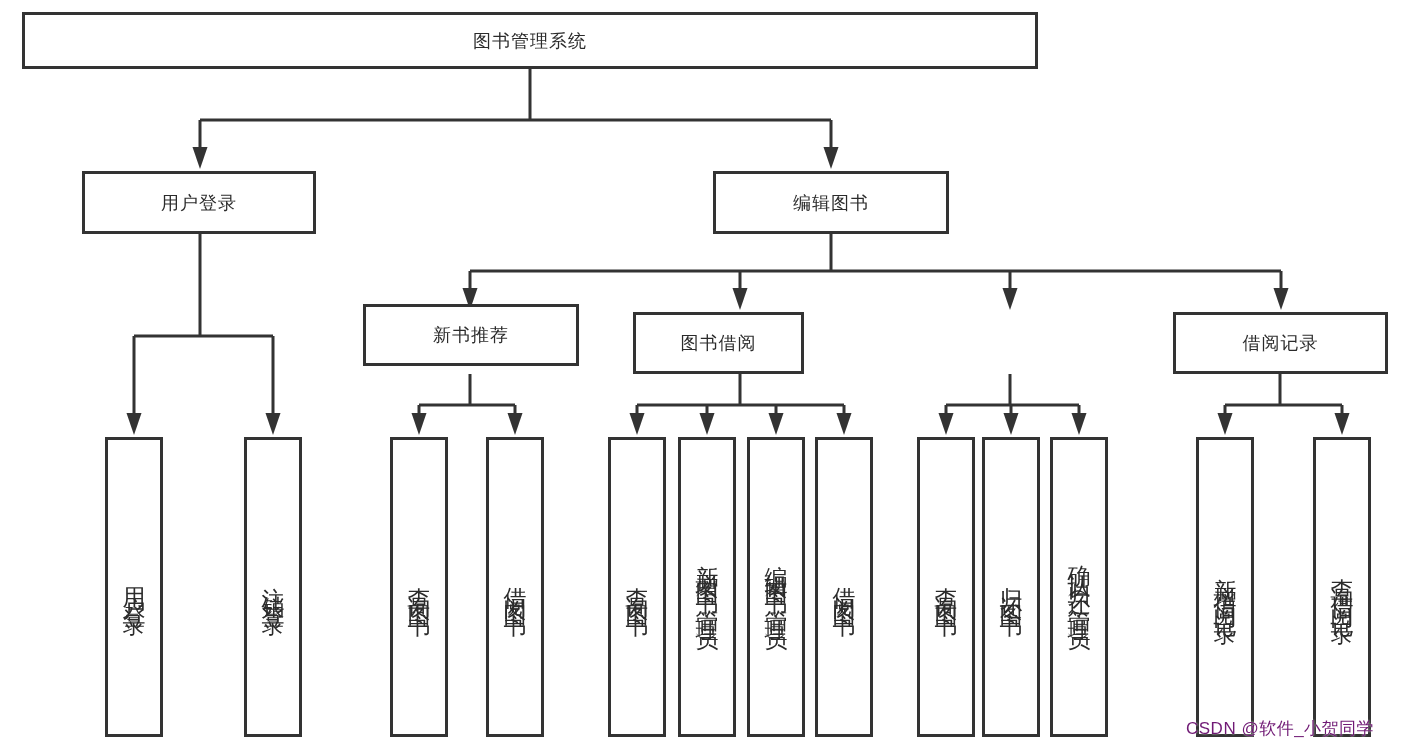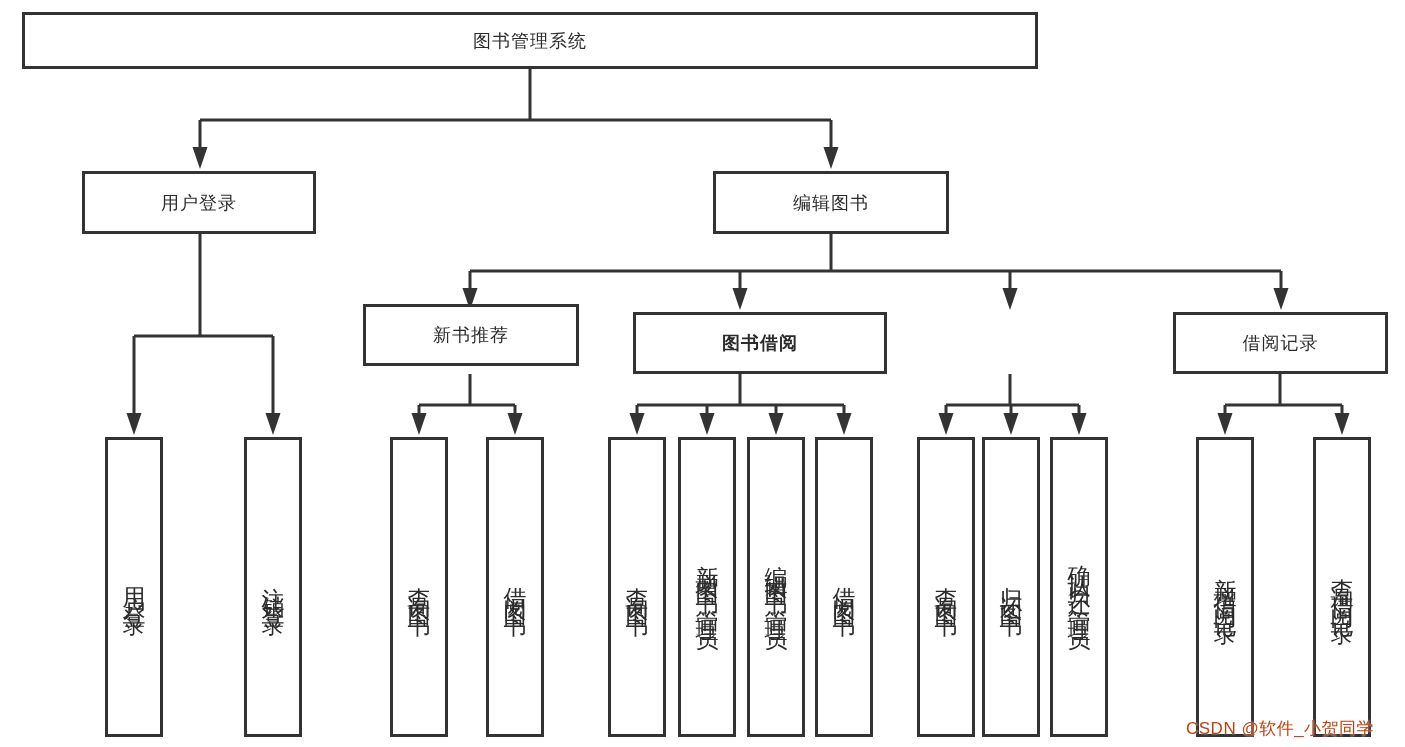--- a/index.html
+++ b/index.html
@@ -48,21 +48,21 @@
     line-height: 1;
     width: 58px;
     height: 300px;
     top: 437px;
   }
   .watermark {
     position: absolute;
     left: 1186px;
     top: 717px;
     font-size: 17px;
-    color: #c2410c;
+    color: #701a75;
     letter-spacing: 0.5px;
     white-space: nowrap;
     z-index: 2;
     text-shadow: 0 0 2px #ffffff;
   }
 </style>
 </head>
 <body>
 
 <div class="canvas">
@@ -106,21 +106,21 @@
       <polygon points="1334.5,413 1349.5,413 1342,435"></polygon>
     </g>
   </svg>
 
   <div class="node h" style="left:22px; top:12px; width:1016px; height:57px;">图书管理系统</div>
 
   <div class="node h" style="left:82px; top:171px; width:234px; height:63px;">用户登录</div>
   <div class="node h" style="left:713px; top:171px; width:236px; height:63px;">编辑图书</div>
 
   <div class="node h" style="left:363px; top:304px; width:216px; height:62px;">新书推荐</div>
-  <div class="node h" style="left:633px; top:312px; width:254px; height:62px;font-weight:bold;">图书借阅</div>
+  <div class="node h" style="left:633px; top:312px; width:171px; height:62px;">图书借阅</div>
   <div class="node h" style="left:1173px; top:312px; width:215px; height:62px;">借阅记录</div>
 
   <div class="node vert" style="left:105px;">用户登录</div>
   <div class="node vert" style="left:244px;">注销登录</div>
 
   <div class="node vert" style="left:390px;">查询图书</div>
   <div class="node vert" style="left:486px;">借阅图书</div>
 
   <div class="node vert" style="left:608px;">查询图书</div>
   <div class="node vert" style="left:678px;">新增图书（管理员）</div>

